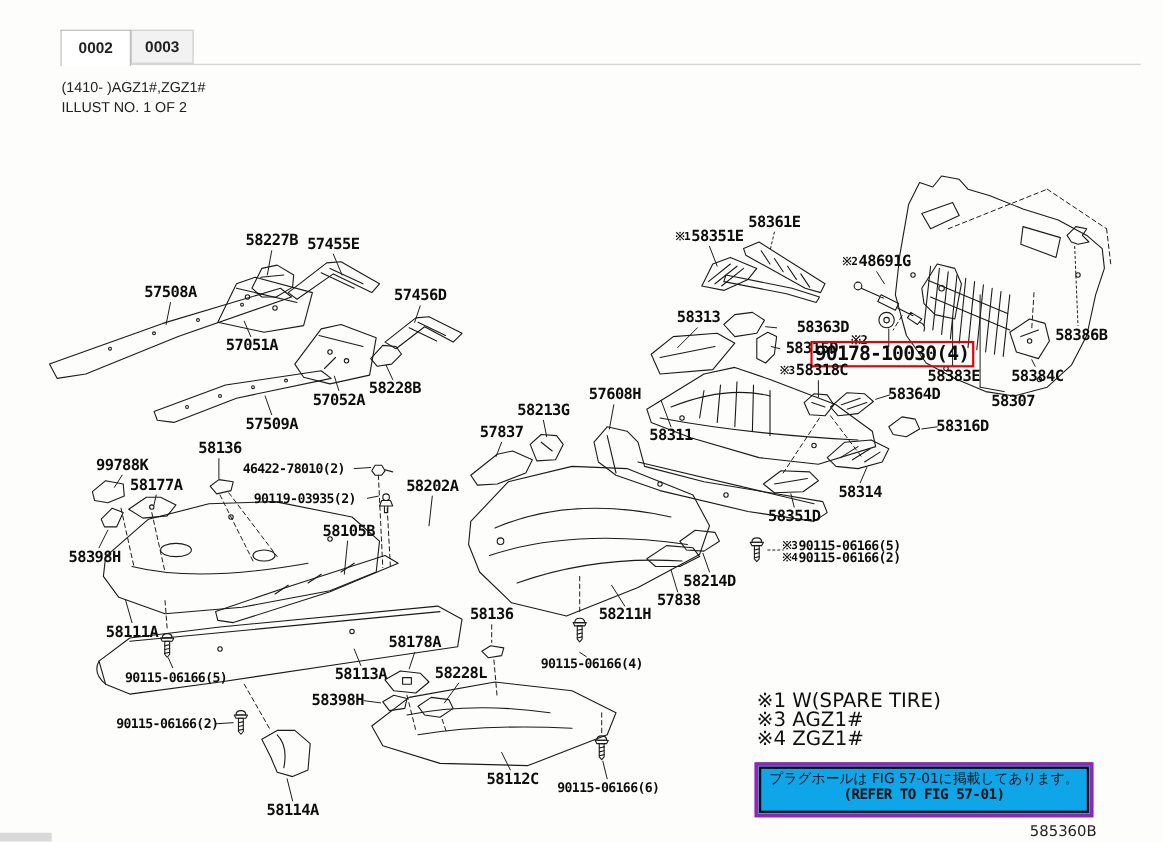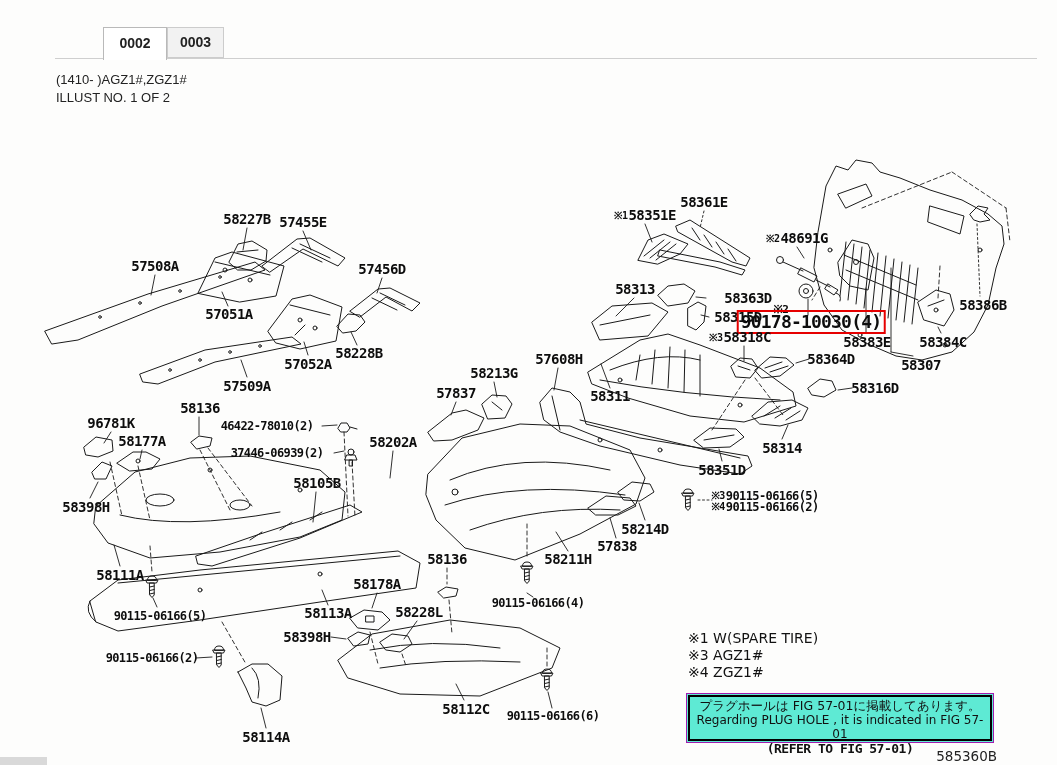--- a/index.html
+++ b/index.html
@@ -3,42 +3,42 @@
 <meta charset="utf-8">
 <style>
   html,body{margin:0;padding:0;}
   body{
     width:1057px;height:765px;position:relative;overflow:hidden;
     background:#fdfdfc;font-family:"Liberation Sans",sans-serif;color:#1a1a1a;
   }
   
   .tab-underline{position:absolute;left:55px;top:58px;width:982px;height:1px;background:#cfcfcf;}
   .tab{position:absolute;top:27px;box-sizing:border-box;text-align:center;
-       font-weight:bold;font-size:14px;color:#222;cursor:pointer;margin-left:48px;}
+       font-weight:bold;font-size:14px;color:#222;cursor:pointer;}
   .tab.active{left:55px;width:64px;height:33px;line-height:31px;background:#ffffff;
        border:1px solid #b9b9b9;border-bottom:none;z-index:3;}
   .tab.inactive{left:119px;width:57px;height:31px;line-height:29px;background:#f2f2f2;
        border:1px solid #cccccc;z-index:2;}
   
   .header-text{position:absolute;left:56px;top:71px;font-size:13px;line-height:18px;color:#222;}
   
   #art{position:absolute;left:0;top:0;pointer-events:none;}
   #labels-layer{position:absolute;left:0;top:0;width:1057px;height:765px;}
   .plabel{position:absolute;transform:translate(-50%,-50%);white-space:nowrap;
           font-family:"DejaVu Sans Mono",monospace;font-weight:bold;font-size:14px;
           letter-spacing:-0.5px;color:#0d0d0d;line-height:1;}
   .plabel.long{font-size:12px;letter-spacing:-0.6px;}
   .plabel.small{font-size:11px;}
   .plabel.boxed{border:2px solid var(--hl,#e60000);padding:1px 2px;font-size:18px;letter-spacing:-0.8px;}
   .plabel .pfx{font-size:10px;letter-spacing:-0.5px;margin-right:1px;vertical-align:1px;}
   
   .legend{position:absolute;left:688px;top:630px;font-family:"DejaVu Sans",sans-serif;
-          font-size:14px;line-height:16.8px;color:#111;}
+          font-size:18px;line-height:16.8px;color:#111;}
   .note-box{position:absolute;left:686px;top:693px;width:308px;height:50px;
-            border:1px solid #a21caf;box-sizing:border-box;padding:1px;background:#5eead4;}
+            border:3px solid #a21caf;box-sizing:border-box;padding:1px;background:#0ea5e9;}
   .note-box-inner{border:2px solid #000;width:100%;height:100%;box-sizing:border-box;
             text-align:center;font-family:"DejaVu Sans",sans-serif;color:#111;}
   .note-jp{font-size:12.5px;line-height:15px;margin-top:1px;}
   .note-en{font-size:12px;line-height:14px;}
   .note-ref{font-size:13px;line-height:15px;font-weight:bold;font-family:"DejaVu Sans Mono",monospace;letter-spacing:-0.5px;}
   .doc-code{position:absolute;left:905px;top:748px;width:92px;text-align:right;
             font-size:13.5px;color:#222;font-family:"DejaVu Sans",sans-serif;}
   .scroll-stub{position:absolute;left:0;top:757px;width:47px;height:8px;background:#d9d9d9;}
 </style>
 </head>
@@ -227,25 +227,25 @@
 <div id="labels-layer">
     <div class="plabel" style="left: 247px; top: 219px;"><span>58227B</span></div>
     <div class="plabel" style="left: 303px; top: 222px;"><span>57455E</span></div>
     <div class="plabel" style="left: 155px; top: 266px;"><span>57508A</span></div>
     <div class="plabel" style="left: 382px; top: 269px;"><span>57456D</span></div>
     <div class="plabel" style="left: 229px; top: 314px;"><span>57051A</span></div>
     <div class="plabel" style="left: 359px; top: 353px;"><span>58228B</span></div>
     <div class="plabel" style="left: 308px; top: 364px;"><span>57052A</span></div>
     <div class="plabel" style="left: 247px; top: 386px;"><span>57509A</span></div>
     <div class="plabel" style="left: 200px; top: 408px;"><span>58136</span></div>
-    <div class="plabel" style="left: 111px; top: 423px;"><span>96781K</span></div>
+    <div class="plabel" style="left: 111px; top: 423px;"><span>99788K</span></div>
     <div class="plabel long" style="left: 267px; top: 426px;"><span>46422-78010(2)</span></div>
     <div class="plabel" style="left: 142px; top: 441px;"><span>58177A</span></div>
     <div class="plabel" style="left: 393px; top: 442px;"><span>58202A</span></div>
-    <div class="plabel long" style="left: 277px; top: 453px;"><span>37446-06939(2)</span></div>
+    <div class="plabel long" style="left: 277px; top: 453px;"><span>90119-03935(2)</span></div>
     <div class="plabel" style="left: 317px; top: 483px;"><span>58105B</span></div>
     <div class="plabel" style="left: 86px; top: 507px;"><span>58398H</span></div>
     <div class="plabel" style="left: 120px; top: 575px;"><span>58111A</span></div>
     <div class="plabel long" style="left: 160px; top: 616px;"><span>90115-06166(5)</span></div>
     <div class="plabel" style="left: 494px; top: 373px;"><span>58213G</span></div>
     <div class="plabel" style="left: 456px; top: 393px;"><span>57837</span></div>
     <div class="plabel" style="left: 559px; top: 359px;"><span>57608H</span></div>
     <div class="plabel" style="left: 610px; top: 396px;"><span>58311</span></div>
     <div class="plabel" style="left: 447px; top: 559px;"><span>58136</span></div>
     <div class="plabel" style="left: 568px; top: 559px;"><span>58211H</span></div>
@@ -283,19 +283,18 @@
 
 <div class="legend">
   <div>※1 W(SPARE TIRE)</div>
   <div>※3 AGZ1#</div>
   <div>※4 ZGZ1#</div>
 </div>
 
 <div class="note-box">
   <div class="note-box-inner">
     <div class="note-jp">プラグホールは FIG 57-01に掲載してあります。</div>
-    <div class="note-en">Regarding PLUG HOLE , it is indicated in FIG 57-01</div>
     <div class="note-ref">(REFER TO FIG 57-01)</div>
   </div>
 </div>
 
 <div class="doc-code">585360B</div>
 <div class="scroll-stub"></div>
 
 </body></html>

